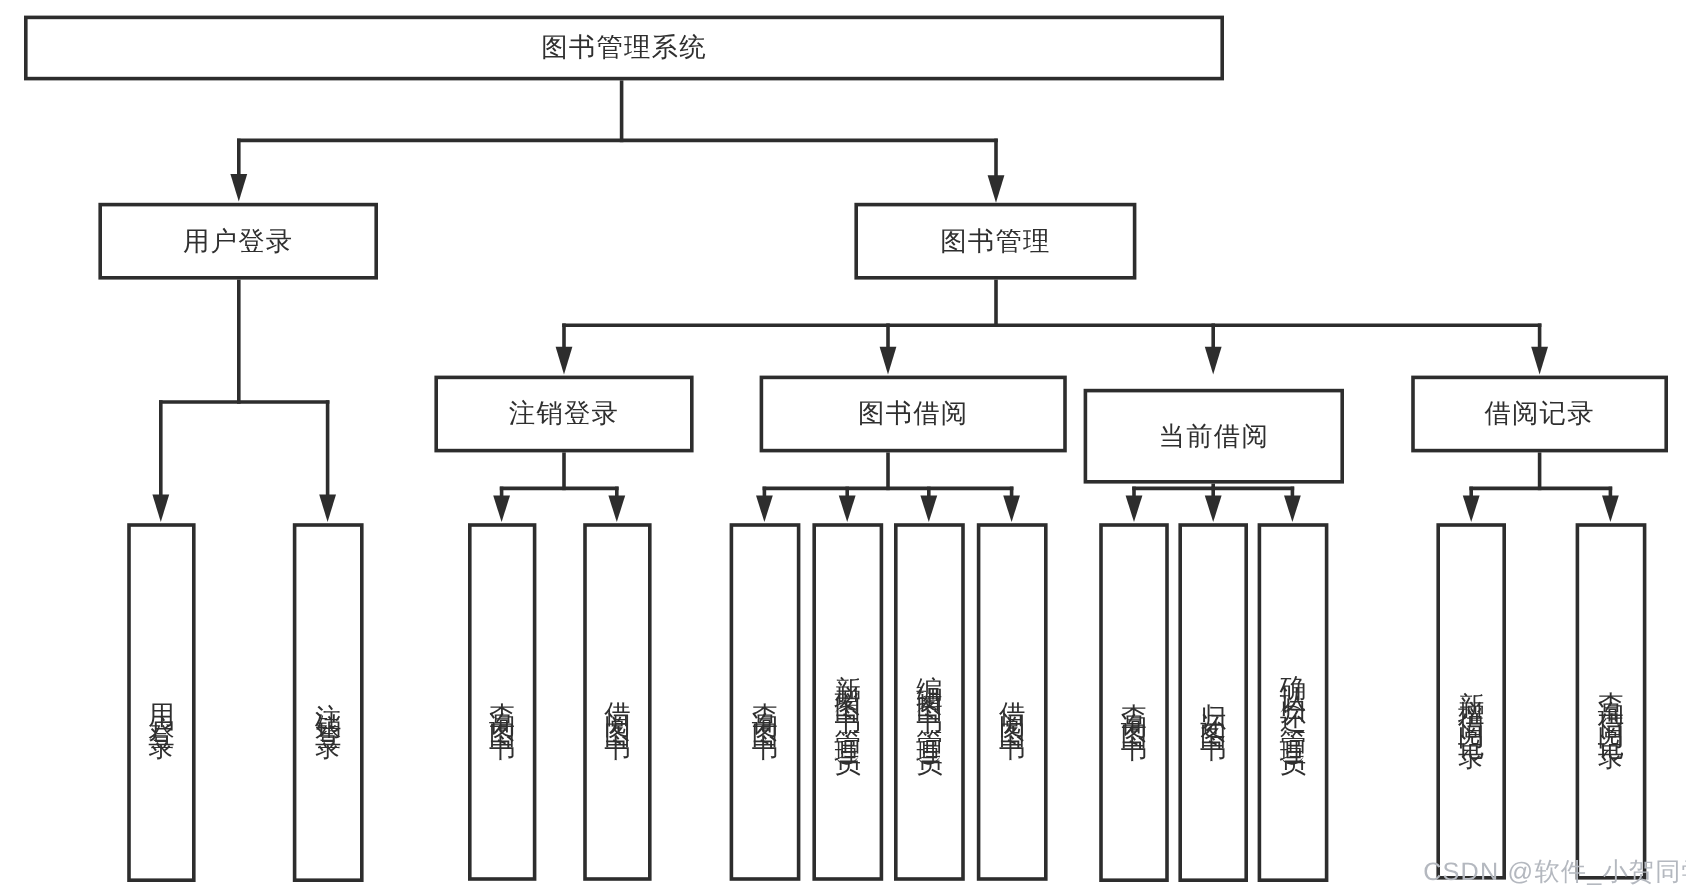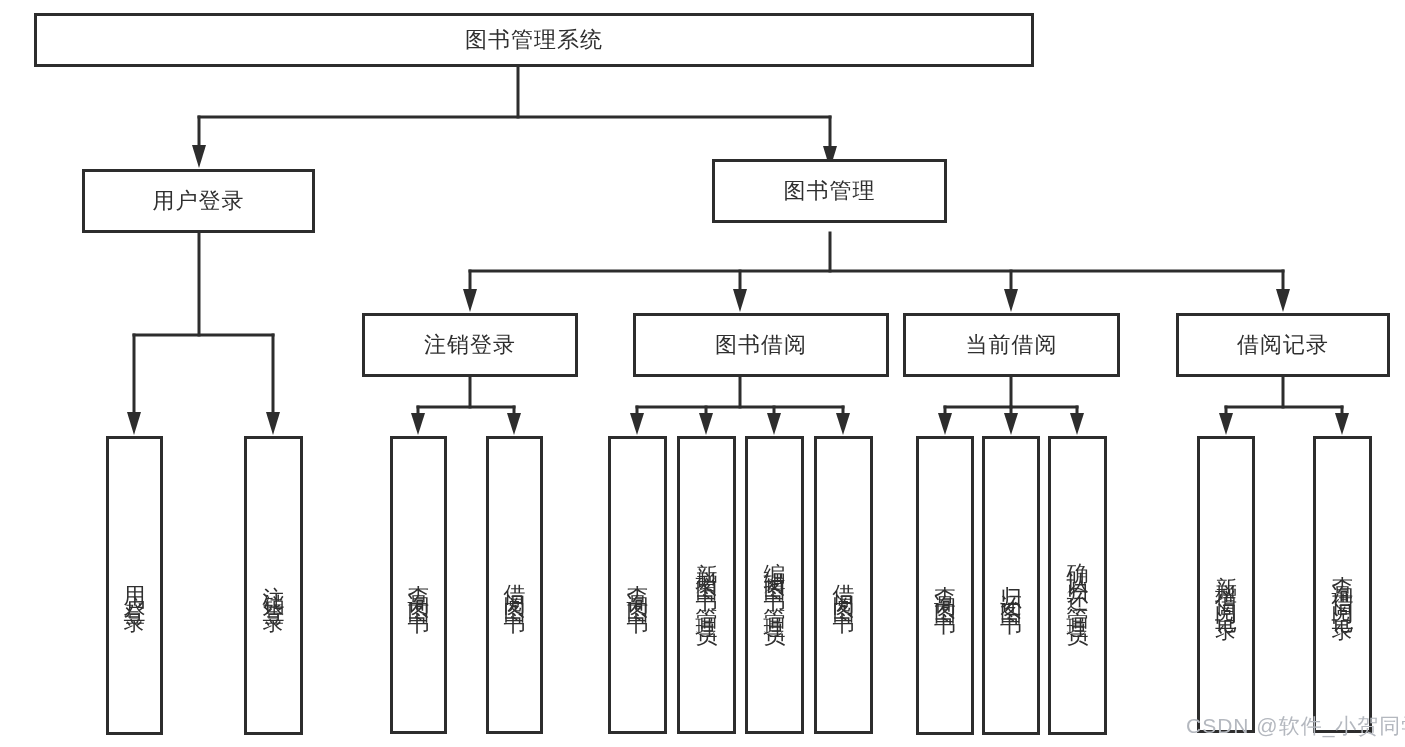--- a/index.html
+++ b/index.html
@@ -86,28 +86,28 @@
 
       <line x1="1283" y1="377" x2="1283" y2="407"></line>
       <line x1="1226" y1="407" x2="1342" y2="407"></line>
       <line x1="1226" y1="407" x2="1226" y2="417"></line>
       <polygon points="1219,413 1233,413 1226,435" stroke="none"></polygon>
       <line x1="1342" y1="407" x2="1342" y2="417"></line>
       <polygon points="1335,413 1349,413 1342,435" stroke="none"></polygon>
     </g>
   </svg>
 
-  <div class="node" style="left:34px;top:13px;width:1000px;height:54px">图书管理系统</div>
+  <div class="node" style="left:20px;top:13px;width:1000px;height:54px">图书管理系统</div>
 
   <div class="node" style="left:82px;top:169px;width:233px;height:64px">用户登录</div>
-  <div class="node" style="left:712px;top:159px;width:235px;height:64px">图书管理</div>
+  <div class="node" style="left:712px;top:169px;width:235px;height:64px">图书管理</div>
 
   <div class="node" style="left:362px;top:313px;width:216px;height:64px">注销登录</div>
   <div class="node" style="left:633px;top:313px;width:256px;height:64px">图书借阅</div>
-  <div class="node" style="left:903px;top:313px;width:217px;height:64px">当前借阅</div>
+  <div class="node" style="left:903px;top:324px;width:217px;height:79px">当前借阅</div>
   <div class="node" style="left:1176px;top:313px;width:214px;height:64px">借阅记录</div>
 
   <div class="node leaf" style="left:106px;top:436px;width:57px;height:299px">
     <span class="vtext">用户登录</span>
   </div>
   <div class="node leaf" style="left:244px;top:436px;width:59px;height:299px">
     <span class="vtext">注销登录</span>
   </div>
 
   <div class="node leaf" style="left:390px;top:436px;width:57px;height:298px">

